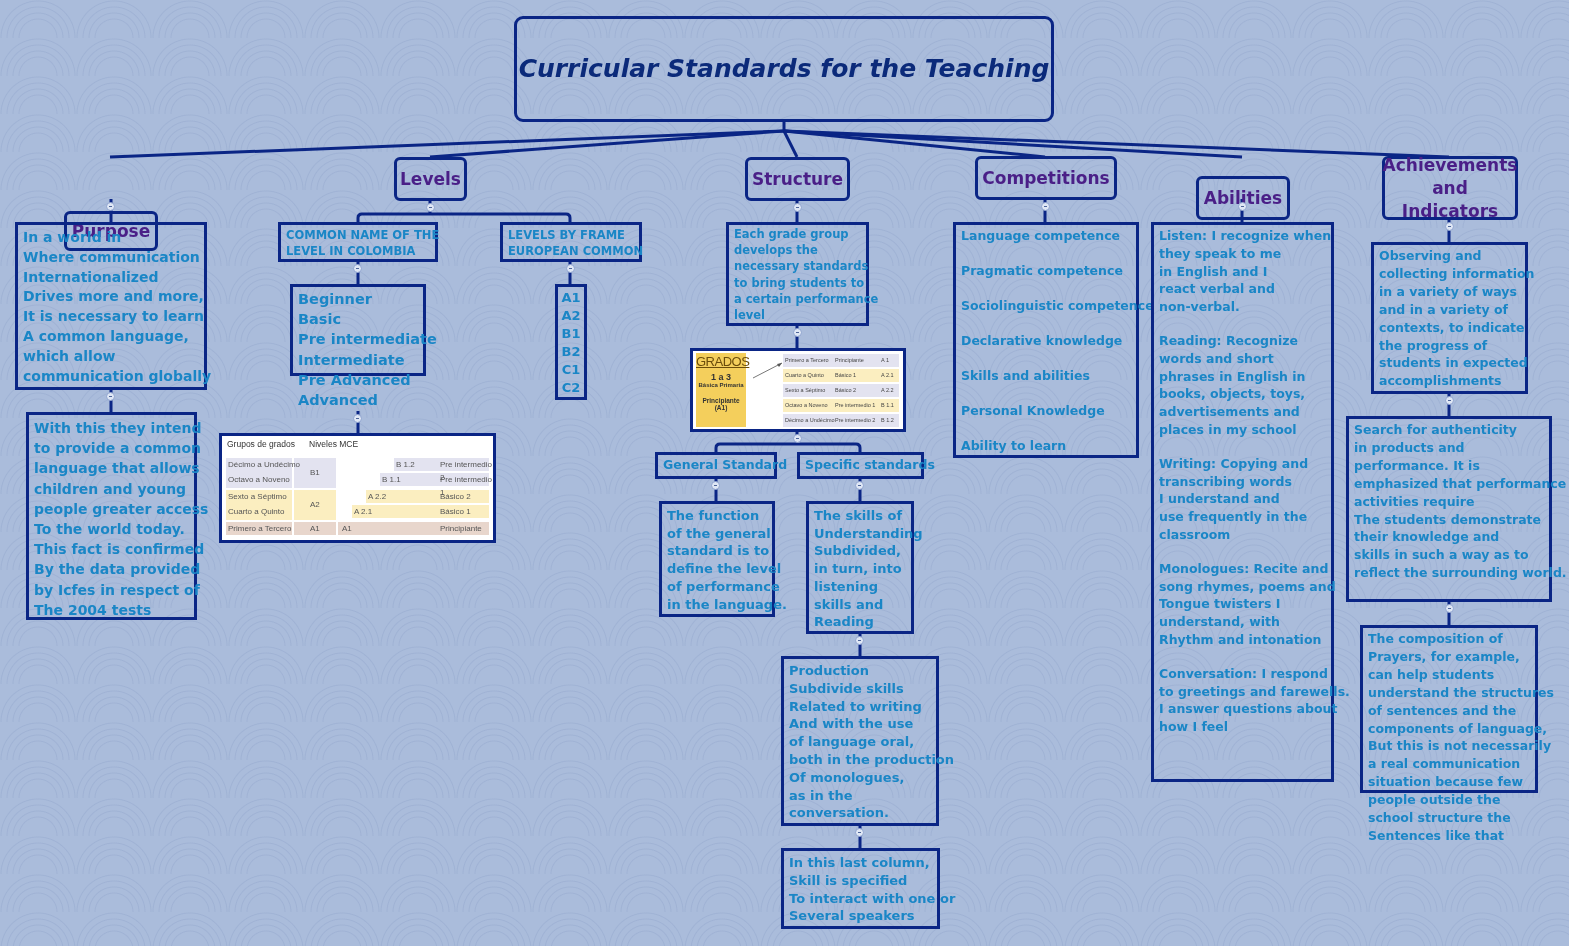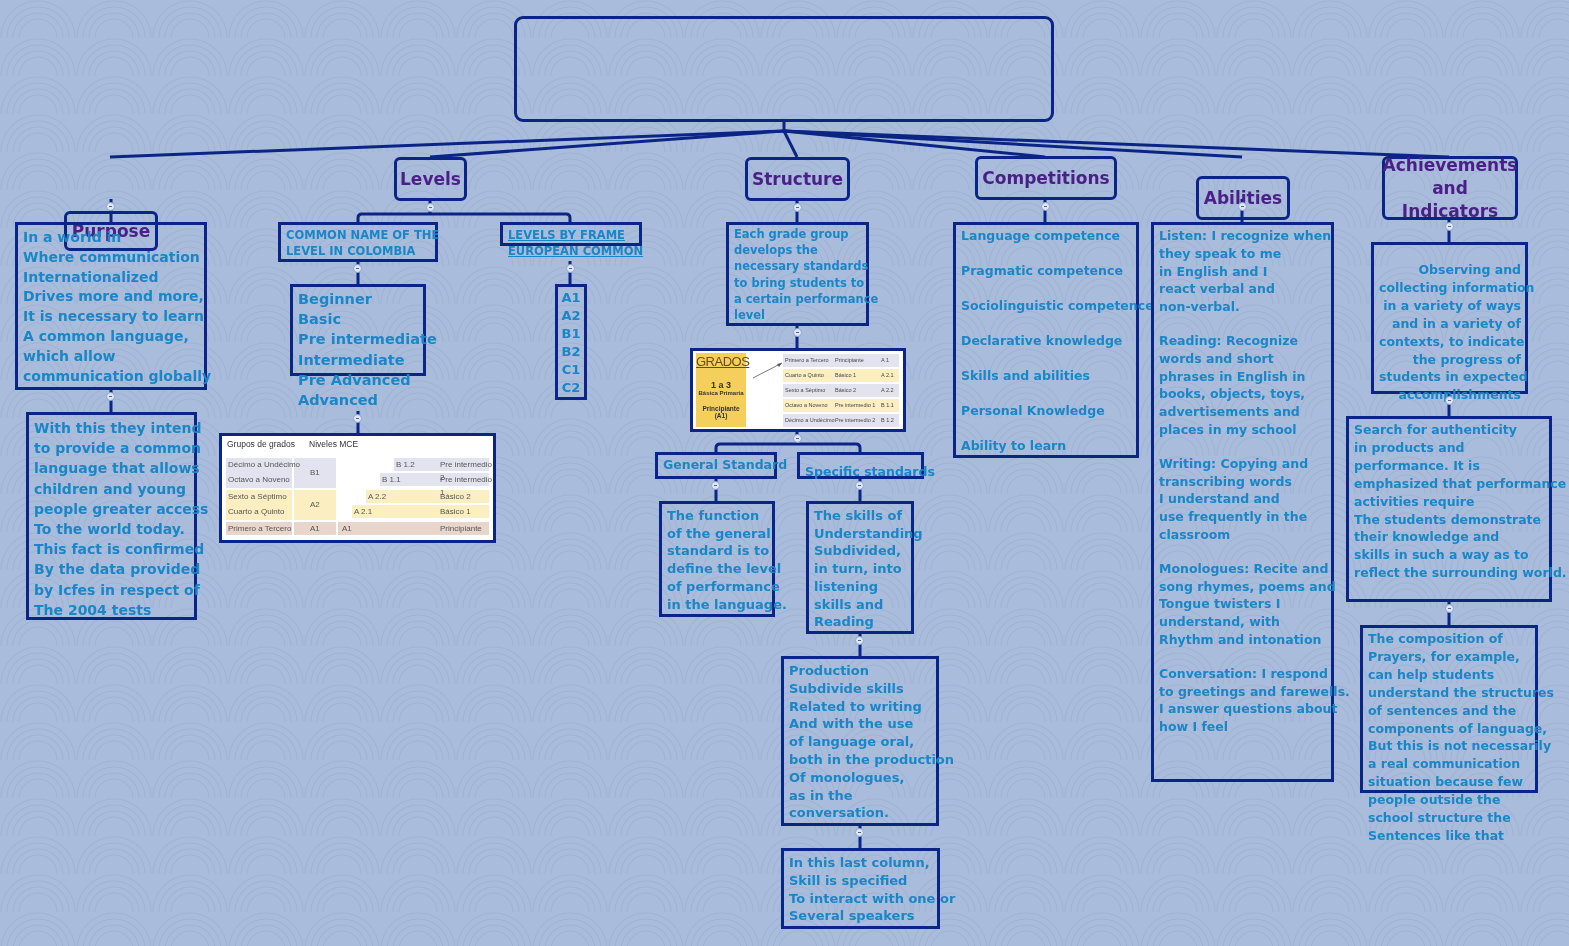--- a/index.html
+++ b/index.html
@@ -83,20 +83,21 @@
 
     <line x1="1242" y1="199" x2="1242" y2="223"></line>
 
     <line x1="1449" y1="218" x2="1449" y2="243"></line>
     <line x1="1449" y1="393" x2="1449" y2="417"></line>
     <line x1="1449" y1="601" x2="1449" y2="626"></line>
   </g>
 </svg>
 
 <div class="node root" style="left:514px;top:16px;width:540px;height:106px;">
+  <span>Curricular Standards for the Teaching</span>
 </div>
 
 <div class="node topic" style="left:64px;top:168px;width:94px;height:40px;margin-top:43px;">
   <span>Purpose</span>
 </div>
 <div class="handle" style="left:106px;top:202px;"></div>
 <div class="node box" style="left:15px;top:222px;width:192px;height:168px;font-size:14px;line-height:19.8px;padding-top:3px;">
   <span class="ln">In a world in</span>
   <span class="ln">Where communication</span>
   <span class="ln">Internationalized</span>
@@ -121,21 +122,21 @@
 </div>
 
 <div class="node topic" style="left:394px;top:157px;width:73px;height:44px;">
   <span>Levels</span>
 </div>
 <div class="handle" style="left:426px;top:203px;"></div>
 <div class="node box" style="left:278px;top:222px;width:160px;height:40px;font-size:11.5px;line-height:16px;padding-top:2px;">
   <span class="ln">COMMON NAME OF THE</span>
   <span class="ln">LEVEL IN COLOMBIA</span>
 </div>
-<div class="node box" style="left:500px;top:222px;width:142px;height:24px;font-size:11.5px;line-height:16px;padding-top:2px;text-decoration:underline;">
+<div class="node box" style="left:500px;top:222px;width:142px;height:40px;font-size:11.5px;line-height:16px;padding-top:2px;">
   <span class="ln">LEVELS BY FRAME</span>
   <span class="ln">EUROPEAN COMMON</span>
 </div>
 <div class="handle" style="left:353px;top:264px;"></div>
 <div class="handle" style="left:566px;top:264px;"></div>
 <div class="node box" style="left:290px;top:284px;width:136px;height:92px;font-size:14.5px;line-height:20.2px;padding-top:2px;">
   <span class="ln">Beginner</span>
   <span class="ln">Basic</span>
   <span class="ln">Pre intermediate</span>
   <span class="ln">Intermediate</span>
@@ -199,21 +200,21 @@
   <span class="ln">necessary standards</span>
   <span class="ln">to bring students to</span>
   <span class="ln">a certain performance</span>
   <span class="ln">level</span>
 </div>
 <div class="handle" style="left:793px;top:328px;"></div>
 <div class="node imgbox" style="left:690px;top:348px;width:216px;height:84px;text-decoration:underline;">
   <div class="grados">
     <div class="gleft">
       <div class="t1">GRADOS</div>
-      <div style="font-size:9px;margin-top:11px;">1 a 3</div>
+      <div style="font-size:9px;margin-top:3px;">1 a 3</div>
       <div style="font-size:6px;">Básica Primaria</div>
       <div style="font-size:6.5px;margin-top:9px;">Principiante</div>
       <div style="font-size:6.5px;">(A1)</div>
     </div>
     <svg style="position:absolute;left:58px;top:8px;" width="34" height="22">
       <line x1="2" y1="19" x2="31" y2="4" stroke="#555" stroke-width="0.8"></line>
       <polygon points="31,4 26,5 28,8" fill="#555"></polygon>
     </svg>
     <div class="grow" style="top:3px;background:#e3e3f0;">
         <span style="left:2px;">Primero a Tercero</span>
@@ -239,21 +240,21 @@
         <span style="left:2px;">Décimo a Undécimo</span>
         <span style="left:52px;">Pre intermedio 2</span>
         <span style="left:98px;">B 1.2</span>
       </div>
   </div>
 </div>
 <div class="handle" style="left:793px;top:434px;"></div>
 <div class="node box" style="left:655px;top:452px;width:122px;height:27px;font-size:12.5px;line-height:20px;padding-top:0;">
   <span class="ln">General Standard</span>
 </div>
-<div class="node box" style="left:797px;top:452px;width:127px;height:27px;font-size:12.5px;line-height:19px;padding-top:7px;">
+<div class="node box" style="left:797px;top:452px;width:127px;height:27px;font-size:12.5px;line-height:19px;padding-top:0;">
   <span class="ln">Specific standards</span>
 </div>
 <div class="handle" style="left:711px;top:481px;"></div>
 <div class="handle" style="left:855px;top:481px;"></div>
 <div class="node box" style="left:659px;top:501px;width:116px;height:116px;font-size:13px;line-height:17.7px;padding-top:3px;">
   <span class="ln">The function</span>
   <span class="ln">of the general</span>
   <span class="ln">standard is to</span>
   <span class="ln">define the level</span>
   <span class="ln">of performance</span>
@@ -342,21 +343,21 @@
   <span class="ln">to greetings and farewells.</span>
   <span class="ln">I answer questions about</span>
   <span class="ln">how I feel</span>
 </div>
 
 <div class="node topic" style="left:1382px;top:156px;width:136px;height:64px;">
   <span>Achievements</span>
   <span>and Indicators</span>
 </div>
 <div class="handle" style="left:1445px;top:222px;"></div>
-<div class="node box" style="left:1371px;top:242px;width:157px;height:152px;font-size:12.5px;line-height:17.9px;padding-top:16px;text-align:right;">
+<div class="node box" style="left:1371px;top:242px;width:157px;height:152px;font-size:12.5px;line-height:17.9px;padding-top:2px;">
   <span class="ln">Observing and</span>
   <span class="ln">collecting information</span>
   <span class="ln">in a variety of ways</span>
   <span class="ln">and in a variety of</span>
   <span class="ln">contexts, to indicate</span>
   <span class="ln">the progress of</span>
   <span class="ln">students in expected</span>
   <span class="ln">accomplishments</span>
 </div>
 <div class="handle" style="left:1445px;top:396px;"></div>

